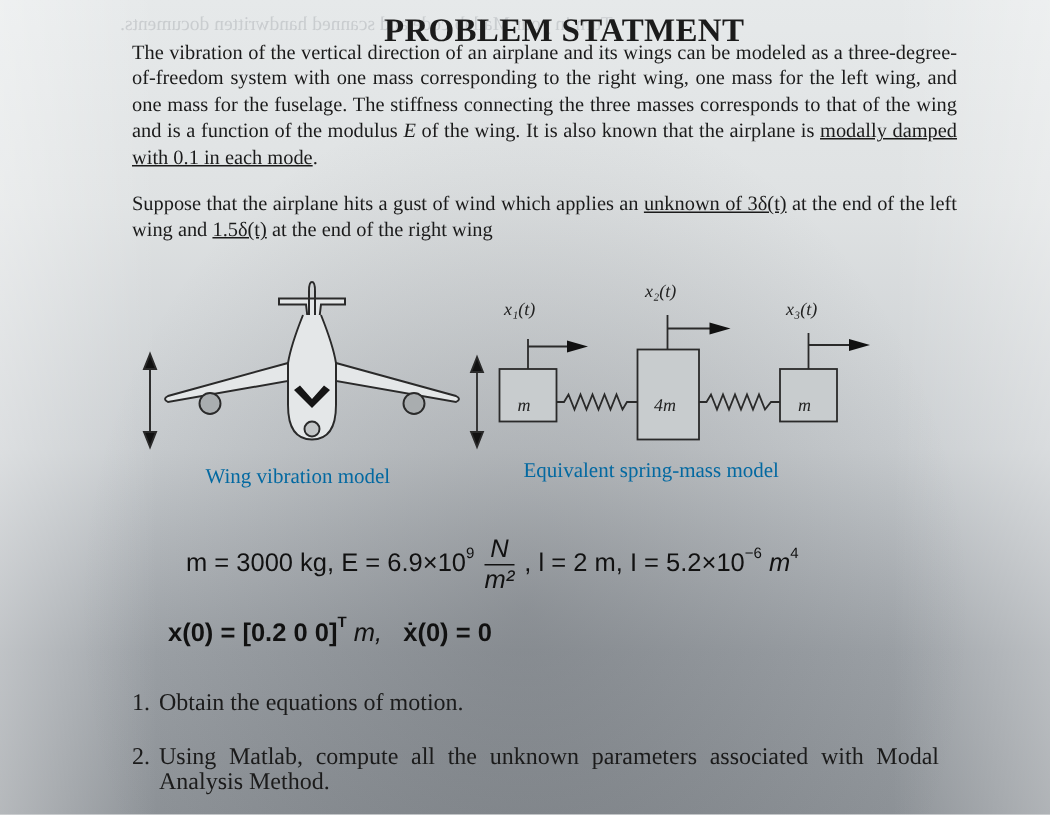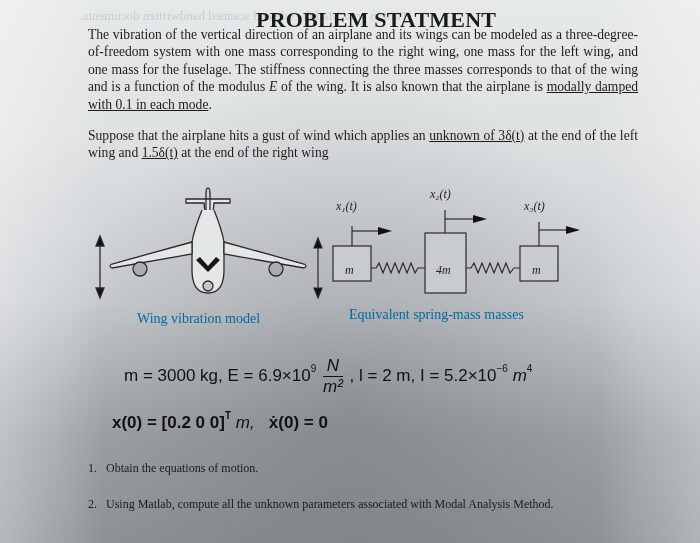--- a/index.html
+++ b/index.html
@@ -18,21 +18,21 @@
   u{text-decoration:underline;}
   .fig{position:absolute;}
   .cap{position:absolute;font-family:"Liberation Serif",serif;font-size:14px;color:#0369a1;text-align:center;}
   .eq{position:absolute;font-family:Liberation Sans, sans-serif;font-size:17px;color:#111;white-space:nowrap;}
   .eq i{font-style:italic;}
   .eq sup{font-size:10px;vertical-align:9px;}
   .frac{display:inline-block;vertical-align:middle;text-align:center;margin:0 2px;}
   .frac span{display:block;line-height:20px;}
   .frac .num{border-bottom:1px solid #111;font-style:italic;padding:0 2px;}
   .frac .den{font-style:italic;}
-  .q{position:absolute;left:88px;width:560px;font-family:"Liberation Serif",serif;font-size:12px;line-height:17px;}
+  .q{position:absolute;left:88px;width:560px;font-family:"Liberation Serif",serif;font-size:16px;line-height:17px;}
   .q .n{display:inline-block;width:18px;}
   .q .t{display:inline-block;vertical-align:top;width:520px;text-align:justify;}
 </style>
 </head>
 <body>
 
 <div class="shade"></div>
 <div class="bleed">Turn in your Matlab code and scanned handwritten documents.</div>
 
 <div class="title">PROBLEM STATMENT</div>
@@ -91,21 +91,21 @@
     <text x="45" y="94">m</text>
     <text x="136" y="94">4m</text>
     <text x="232" y="94">m</text>
     <text x="36" y="30">x₁(t)</text>
     <text x="130" y="18">x₂(t)</text>
     <text x="224" y="30">x₃(t)</text>
   </g>
 </svg>
 
 <div class="cap" style="left:137px;top:311px">Wing vibration model</div>
-<div class="cap" style="left:349px;top:307px">Equivalent spring-mass masses</div>
+<div class="cap" style="left:349px;top:307px">Equivalent spring-mass model</div>
 
 <div class="eq" style="left:124px;top:356px">
   <span>m = 3000 kg,</span>
   <span>E = 6.9×10</span><sup>9</sup>
   <span class="frac"><span class="num">N</span><span class="den">m²</span></span>
   <span>, l = 2 m,</span>
   <span>I = 5.2×10</span><sup>−6</sup>
   <i>m</i><sup>4</sup>
 </div>
 

